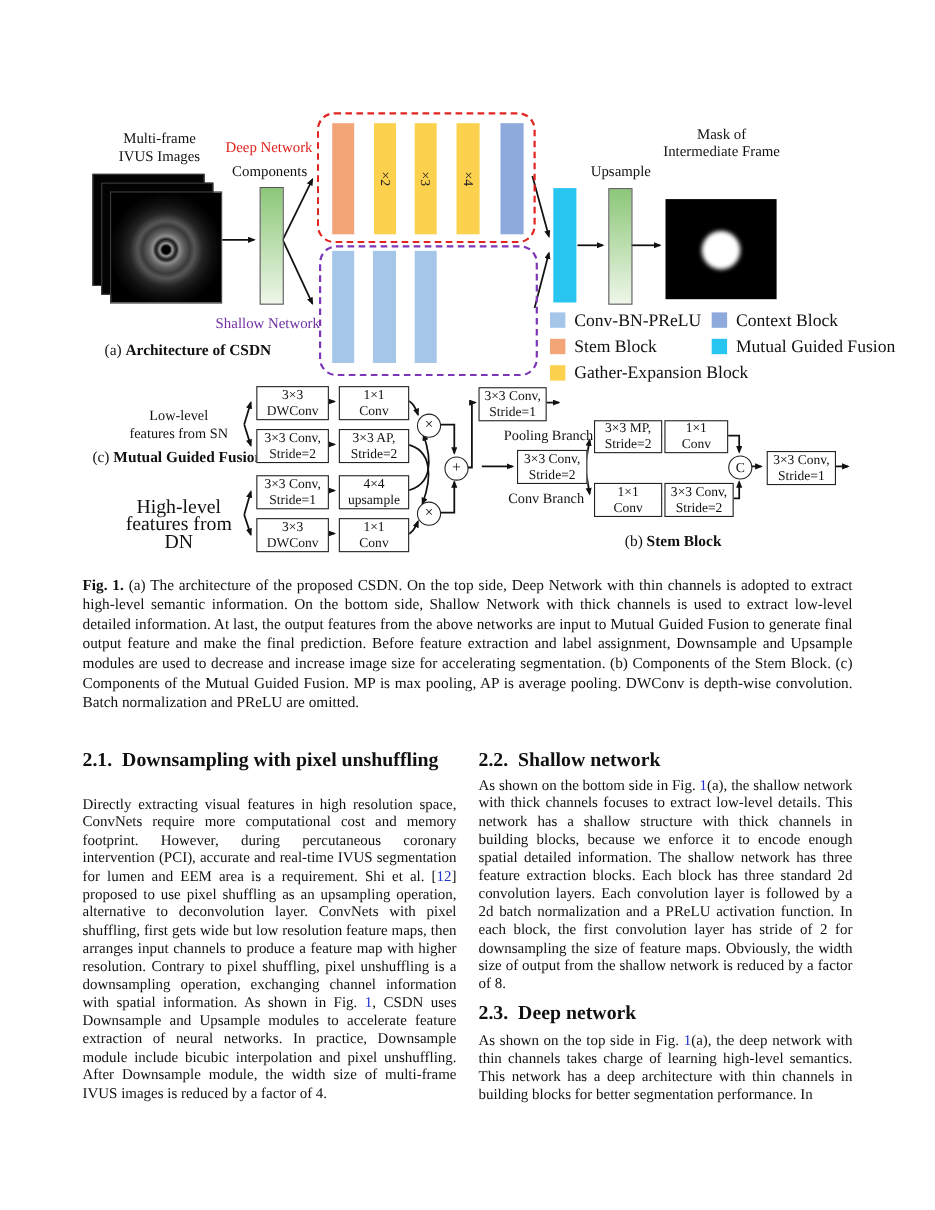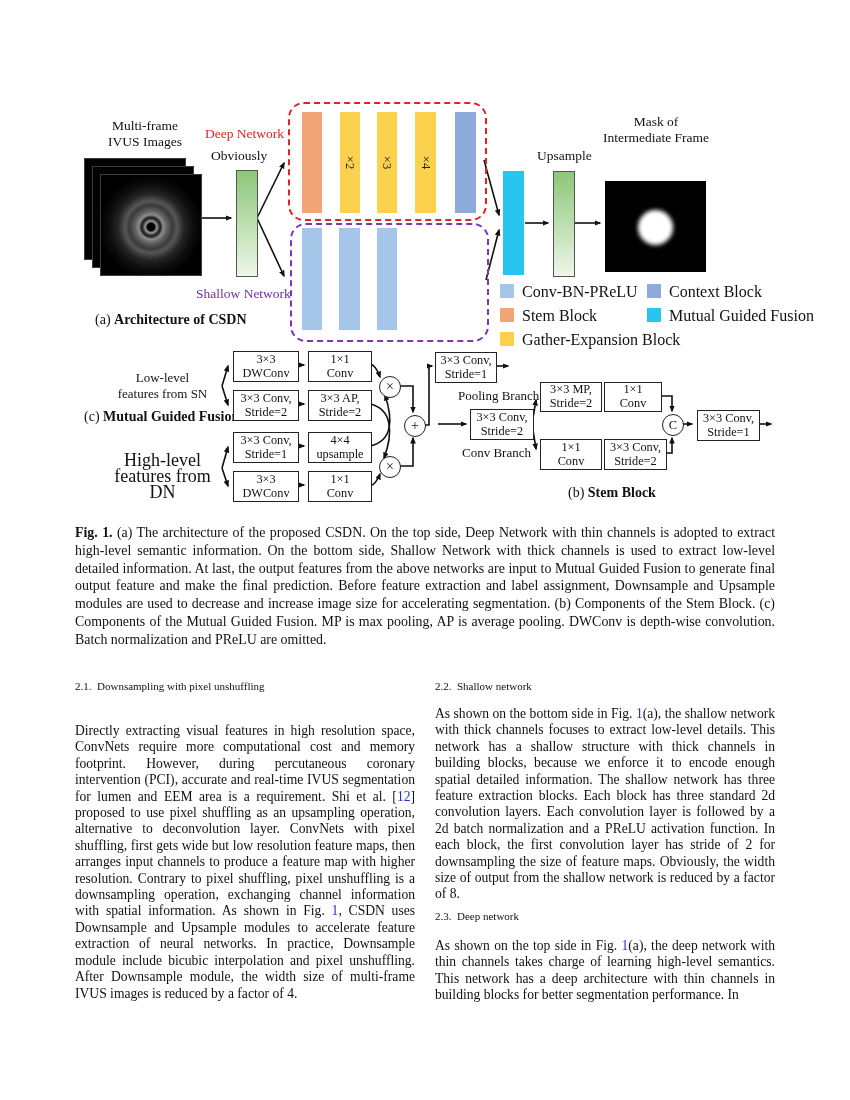--- a/index.html
+++ b/index.html
@@ -31,21 +31,21 @@
         font-size:12.3px;line-height:1.13;}
   .op{position:absolute;z-index:2;width:20px;height:20px;border:1.6px solid #222;border-radius:50%;
         background:#fff;display:flex;align-items:center;justify-content:center;
         font-size:14px;line-height:1;}
   .sq{position:absolute;width:14px;height:14px;z-index:2;}
   .legtxt{position:absolute;font-size:16px;z-index:2;white-space:nowrap;}
   .ptitle{font-size:14px;z-index:2;white-space:nowrap;}
   .b{font-weight:bold;}
   .caption{position:absolute;left:75px;top:524px;width:700px;font-size:13.9px;
         line-height:17.8px;text-align:justify;z-index:2;}
-  .head{position:absolute;font-size:11px;font-weight:normal;white-space:pre;z-index:2;text-align:center;}
+  .head{position:absolute;font-size:18px;font-weight:bold;white-space:pre;z-index:2;text-align:center;}
   .para{position:absolute;width:340px;font-size:13.6px;line-height:16.4px;
         text-align:justify;z-index:2;}
   .cite{color:#2433cf;}
 </style>
 </head>
 <body>
 
 <div class="page">
 
   <svg class="wires" width="850" height="1100" viewBox="0 0 850 1100">
@@ -94,21 +94,21 @@
   </svg>
 
   <div class="abs lbl pre ctr" style="left:95px;top:118px;width:100px;">Multi-frame
 IVUS Images</div>
 
   <div class="frame" style="left:84px;top:158px;"></div>
   <div class="frame" style="left:92px;top:166px;"></div>
   <div class="frame ivus" style="left:100px;top:174px;"></div>
 
   <div class="abs lbl red" style="left:205px;top:126px;">Deep Network</div>
-  <div class="abs lbl" style="left:211px;top:148px;">Obviously</div>
+  <div class="abs lbl" style="left:211px;top:148px;">Components</div>
   <div class="gbar" style="left:236px;top:170px;width:20px;height:105px;"></div>
 
   <div class="dashed r" style="left:288px;top:102px;width:195px;height:115px;"></div>
   <div class="bar" style="left: 302px; top: 112px; width: 20px; height: 101px; background: rgb(242, 166, 120);"></div>
   <div class="bar" style="left: 340px; top: 112px; width: 20px; height: 101px; background: rgb(252, 209, 78);">
       <span class="gelabel">×2</span>
     </div>
   <div class="bar" style="left: 377px; top: 112px; width: 20px; height: 101px; background: rgb(252, 209, 78);">
       <span class="gelabel">×3</span>
     </div>

